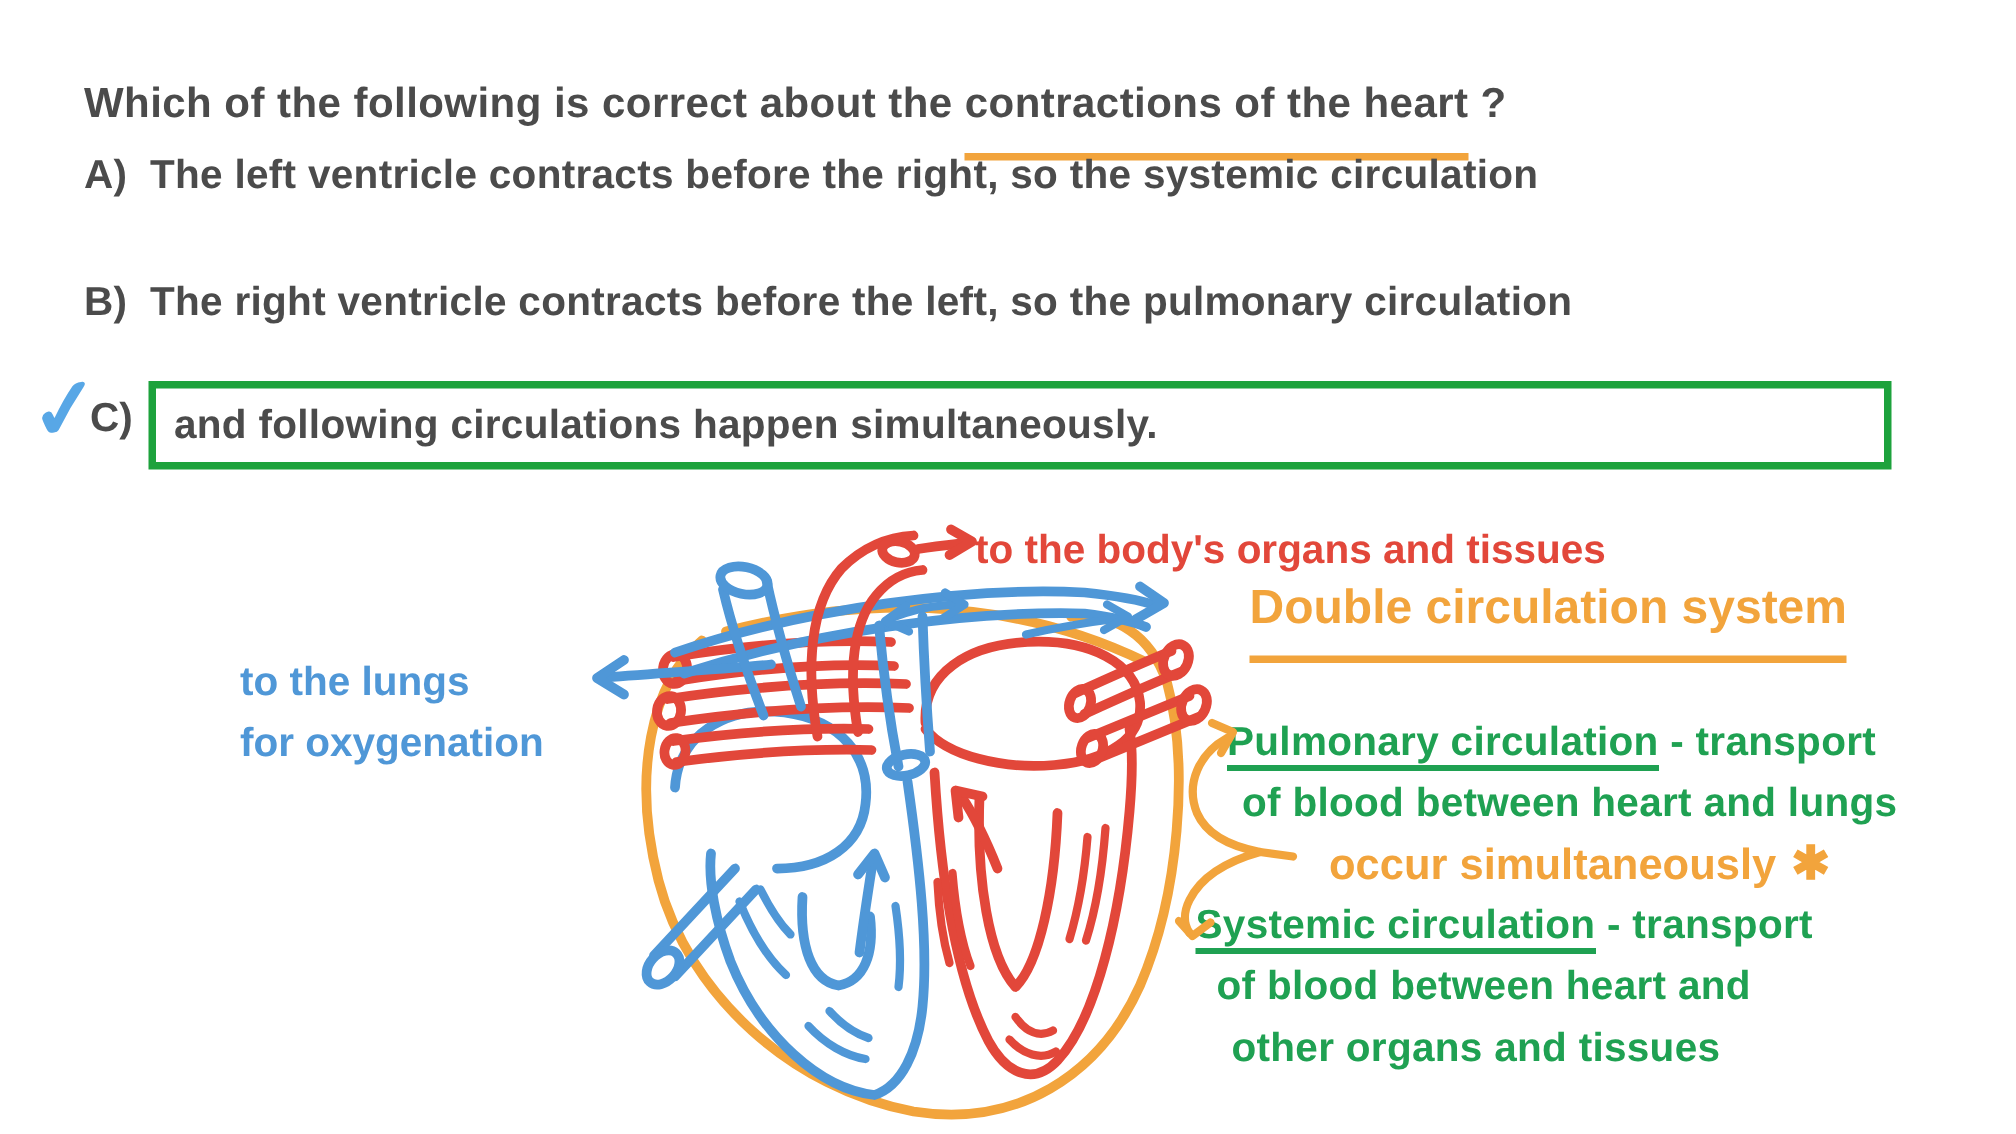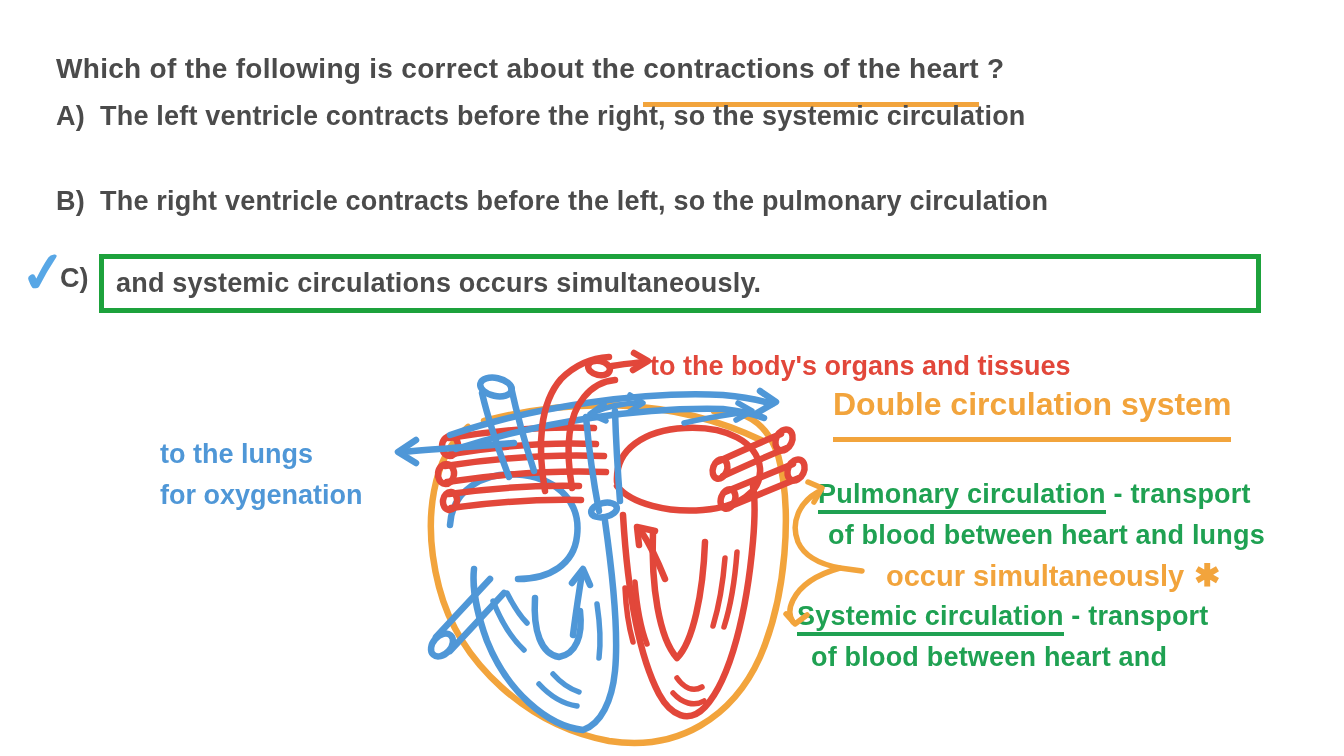--- a/index.html
+++ b/index.html
@@ -58,21 +58,21 @@
 
 <div class="option" id="optB">
   <div class="opt-row">
     <span class="opt-label">B)</span><span>The right ventricle contracts before the left, so the pulmonary circulation</span>
   </div>
 </div>
 
 <div class="abs" id="optC-check">✓</div>
 <div class="abs" id="optC-label">C)</div>
 <div class="abs" id="optC-box">
-  <div>and systemic circulations occurs simultaneously.</div>
+  <div>and following circulations happen simultaneously.</div>
 </div>
 
 <svg class="abs" style="left:388px;top:345px;" width="440" height="411" viewBox="0 0 440 411">
 
   <g class="st or">
     <path d="M 80 82 C 46 110, 33 172, 51 242 C 71 319, 141 381, 221 396 C 290 407, 345 372, 372 312 C 398 252, 405 165, 390 110 C 379 78, 356 64, 326 66"></path>
     <path d="M 96 76 C 180 54, 280 50, 375 96"></path>
   </g>
 
   <g class="st bl">
@@ -196,20 +196,21 @@
 <div class="abs" id="note-simultaneous">
   <span>occur simultaneously</span><span class="star">✱</span>
 </div>
 
 <div class="green-note" id="note-systemic">
   <div>
     <span class="term-underline">Systemic circulation</span>
     <span>- transport</span>
   </div>
   <div class="ind14">of blood between heart and</div>
+  <div class="ind24">other organs and tissues</div>
 </div>
 
 <svg class="abs" style="left:778px;top:468px;" width="112" height="164" viewBox="0 0 112 164">
   <g class="st or thin">
     <path d="M 40 24 C 22 34, 12 54, 20 74 C 27 90, 46 97, 62 100 L 84 103"></path>
     <path d="M 30 14 L 44 20 L 36 34"></path>
     <path d="M 62 100 C 44 105, 24 114, 15 132 C 11 140, 11 148, 15 154"></path>
     <path d="M 8 146 L 17 156 L 29 147"></path>
   </g>
 </svg>

